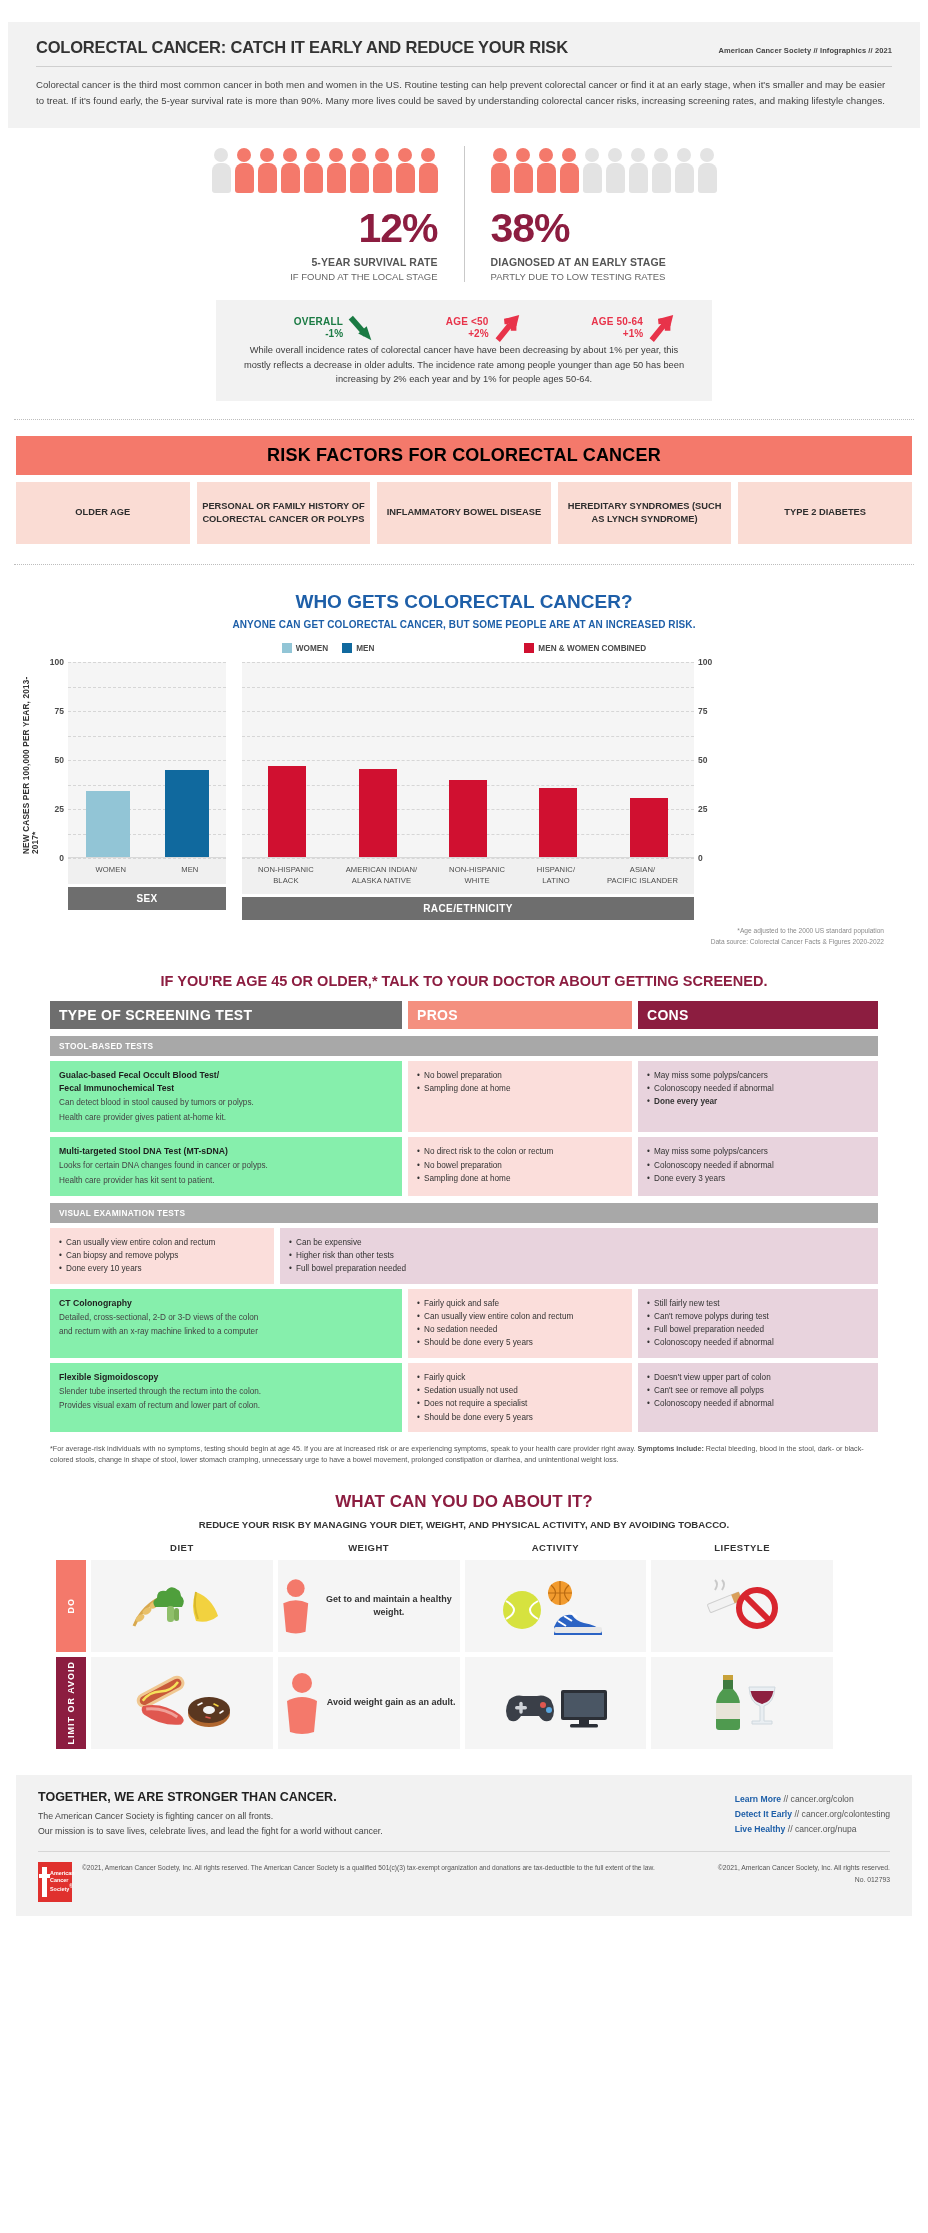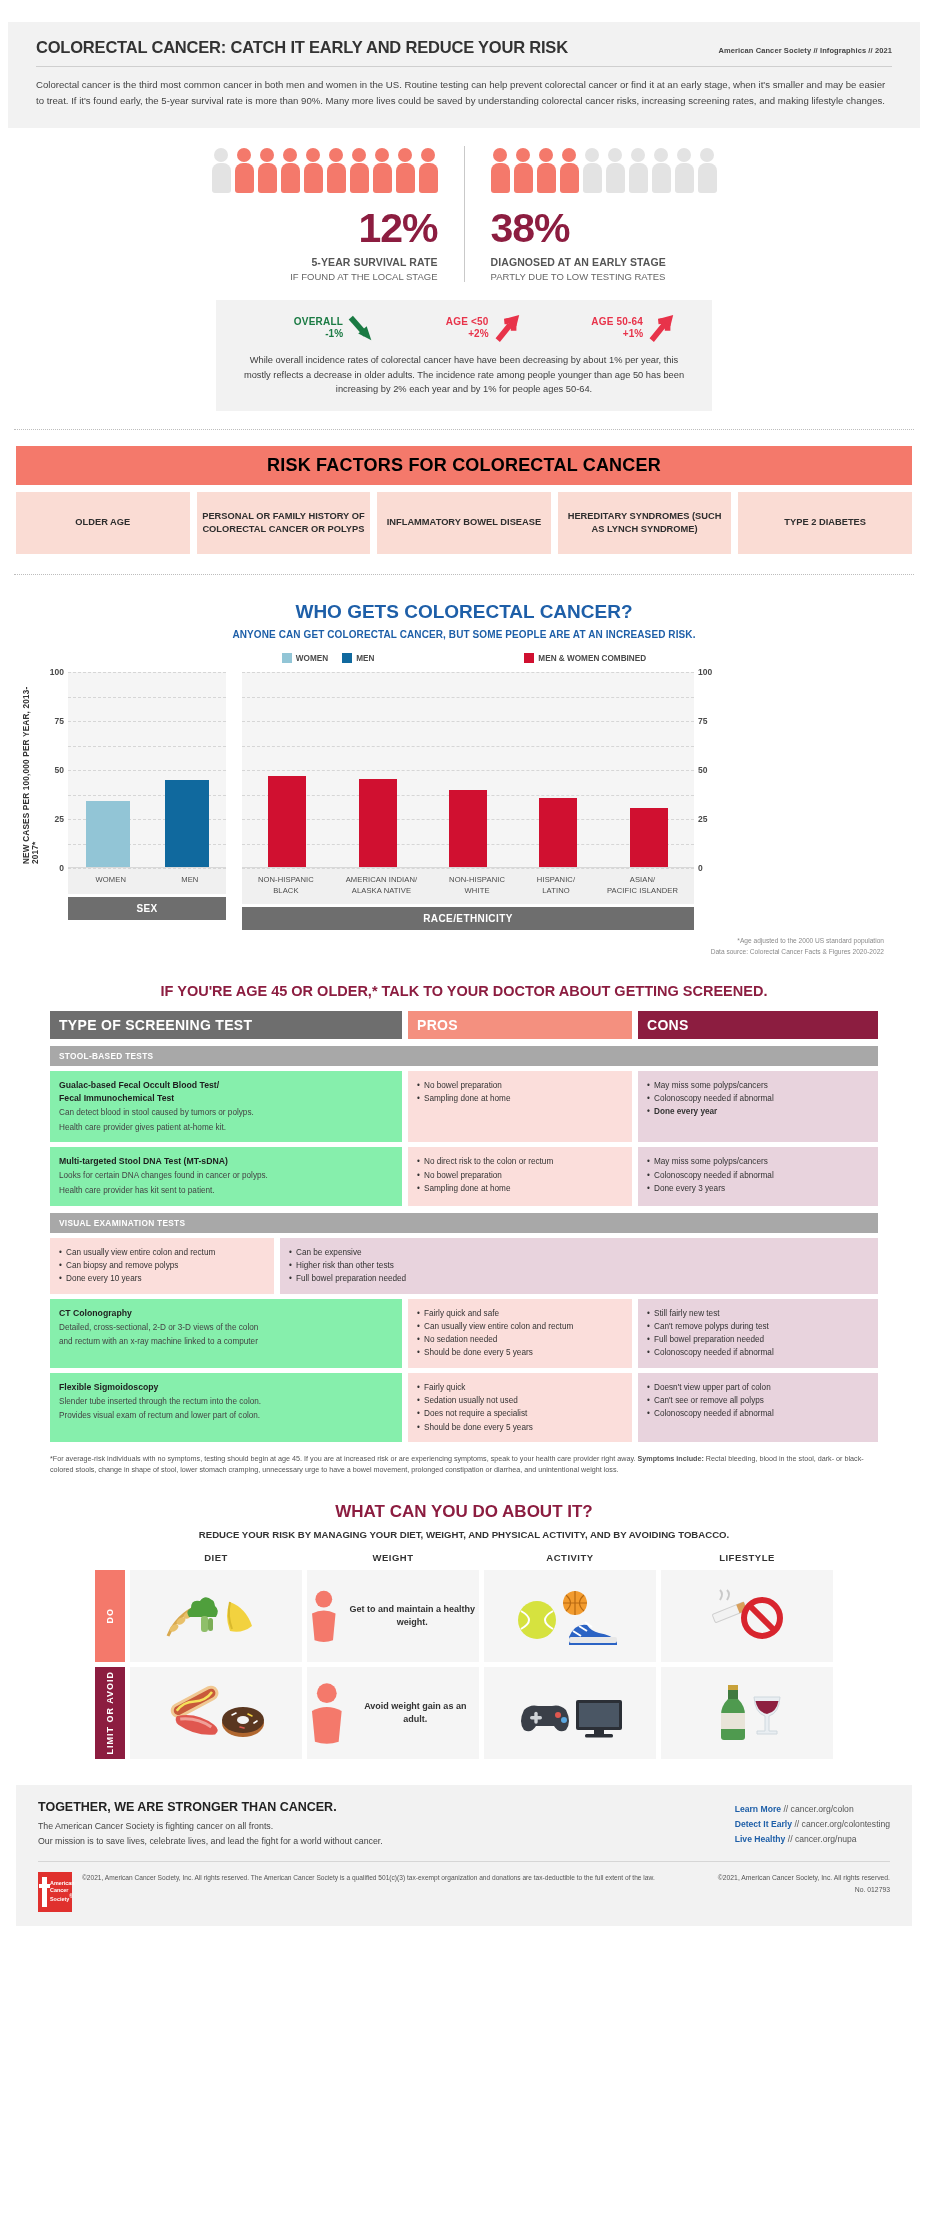--- a/index.html
+++ b/index.html
@@ -39,21 +39,21 @@
 
   
   .trend-wrap { display: flex; justify-content: center; margin-top: 18px; }
   .trend-box { background: #f2f2f2; width: 496px; padding: 13px 22px 14px 22px; }
   .trend-row { display: flex; justify-content: space-around; align-items: center; }
   .trend-item { display: flex; align-items: center; gap: 5px; margin-left: 42px; }
   .trend-txt { text-align: right; line-height: 1.25; }
   .trend-name { font-size: 10px; font-weight: bold; letter-spacing: 0.2px; }
   .trend-val { font-size: 10px; font-weight: bold; }
   .arrow { width: 28px; height: 30px; }
-  .trend-note { margin-top: 10px; font-size: 9.3px; line-height: 1.58; color: #3c3c3c; text-align: center; }
+  .trend-note { font-size: 9.3px; line-height: 1.58; color: #3c3c3c; text-align: center; }
 
   .dotted-sep { border-top: 1.4px dotted #bdbdbd; margin: 18px 14px 0 14px; }
 
   
   .risk-wrap { margin: 16px 16px 0 16px; }
   .risk-head { background: #f4796b; color: #000000; text-align: center; font-size: 18px;
                font-weight: bold; padding: 9px 0; letter-spacing: 0.2px; }
   .risk-cards { display: flex; gap: 7px; margin-top: 7px; }
   .risk-card { flex: 1; background: #fadcd4; min-height: 62px; display: flex; align-items: center;
                justify-content: center; text-align: center; font-size: 9.3px; font-weight: bold;
@@ -112,21 +112,21 @@
   .test-desc { font-size: 8.2px; color: #444; line-height: 1.55; margin-top: 2px; }
   .bullets { list-style: none; }
   .bullets li { font-size: 8.2px; color: #333; line-height: 1.62; position: relative; padding-left: 7px; }
   .bullets li::before { content: "\2022"; position: absolute; left: 0; }
   .bullets li.b { font-weight: bold; }
   .table-note { margin: 11px 50px 0 50px; font-size: 7.2px; color: #555; line-height: 1.6; }
 
   
   .do-title { text-align: center; font-size: 17px; font-weight: bold; color: #8c1d40; margin-top: 26px; }
   .do-sub { text-align: center; font-size: 9.6px; font-weight: bold; color: #333; margin-top: 7px; }
-  .do-grid { margin: 12px 95px 0 95px; }
+  .do-grid { margin: 12px 95px 0 56px; }
   .do-headrow { display: flex; }
   .do-spacer { flex: 0 0 30px; }
   .do-colhead { flex: 1; text-align: center; font-size: 9.5px; font-weight: bold; color: #333;
                 letter-spacing: 0.5px; padding-bottom: 7px; }
   .do-row { display: flex; margin-bottom: 5px; }
   .do-rowlabel { flex: 0 0 30px; background: #f4796b; color: #ffffff; font-size: 9px; font-weight: bold;
                  display: flex; align-items: center; justify-content: center; letter-spacing: 1px; }
   .do-rowlabel span { writing-mode: vertical-rl; transform: rotate(180deg); }
   .do-rowlabel.avoid { background: #8c1d40; }
   .do-cells { flex: 1; display: flex; gap: 5px; margin-left: 5px; }

